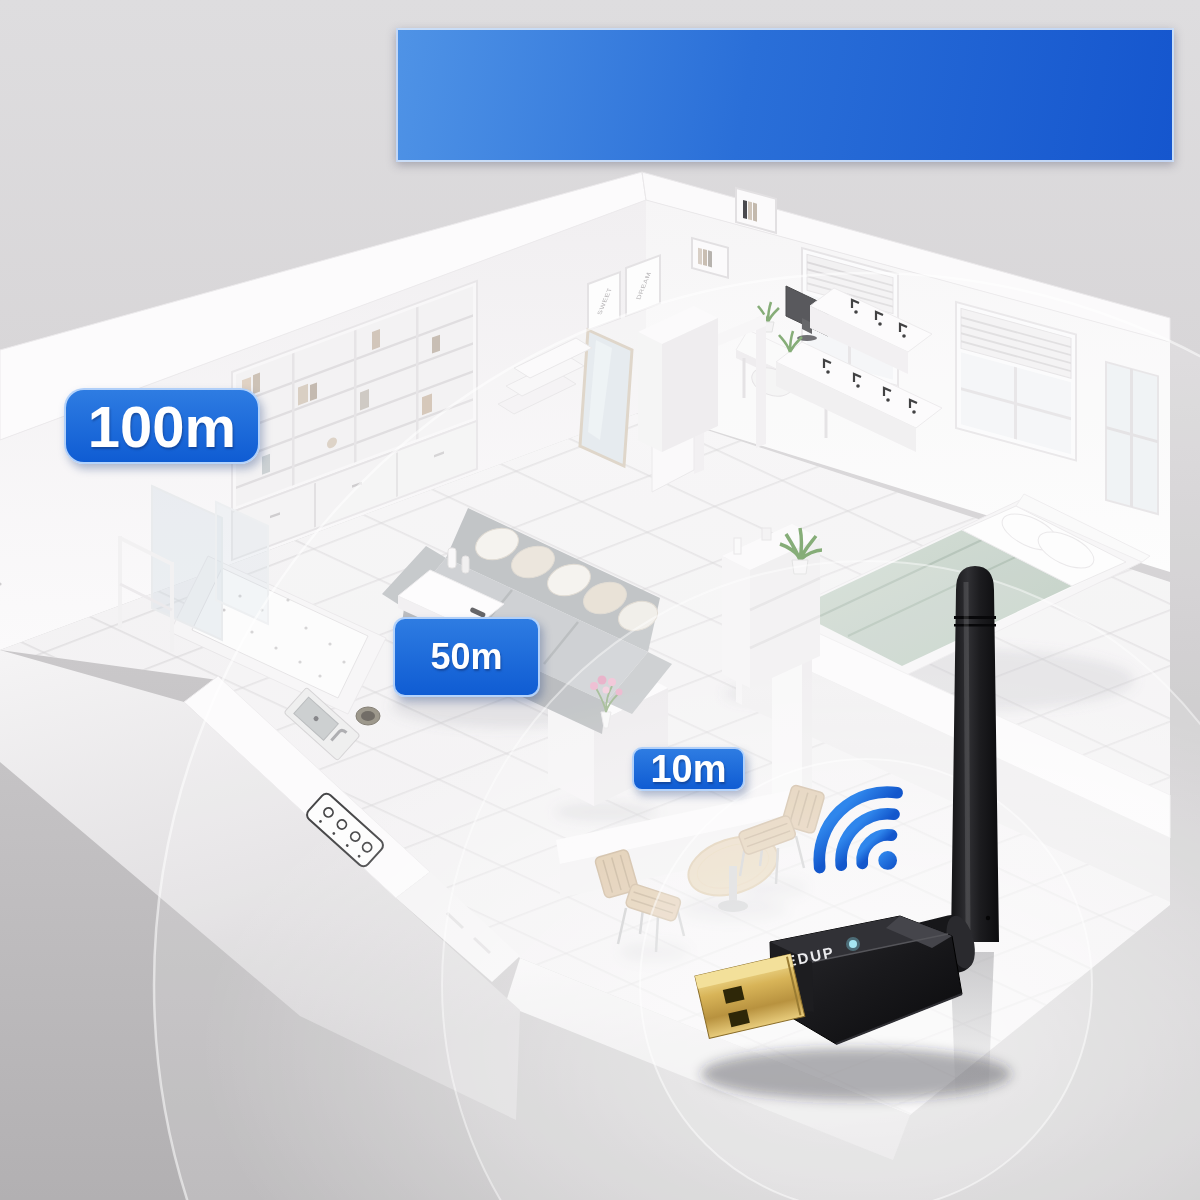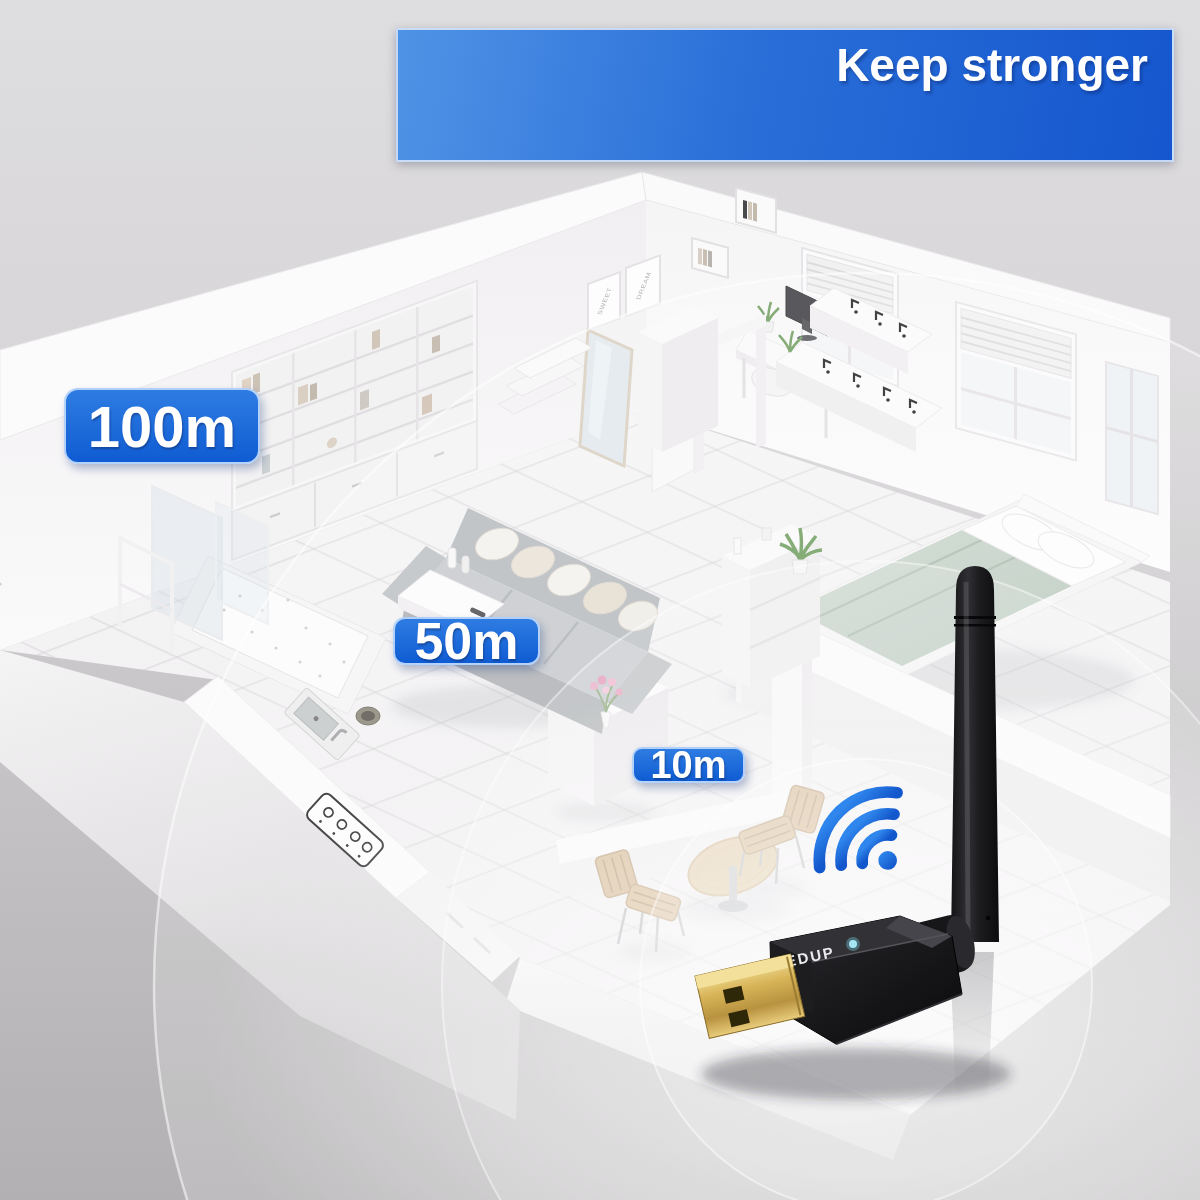--- a/index.html
+++ b/index.html
@@ -13,23 +13,23 @@
     box-shadow:0 3px 9px rgba(60,60,90,.35);
     color:#fff;font-weight:bold;font-size:46px;line-height:62px;
     text-align:right;padding:4px 24px 0 0;
     text-shadow:2px 3px 3px rgba(10,30,90,.35);}
   .lbl{position:absolute;display:flex;align-items:center;justify-content:center;
     color:#fff;font-weight:bold;
     background:linear-gradient(180deg,#2e7ce2 0%,#0f5cd3 100%);
     border:2px solid rgba(205,227,255,.85);box-sizing:border-box;
     box-shadow:3px 5px 9px rgba(40,70,130,.35);
     text-shadow:1px 2px 2px rgba(15,40,95,.45);}
-  .lbl-100m{left:64px;top:388px;width:196px;height:76px;border-radius:14px;font-size:58px;}
-  .lbl-50m{left:393px;top:617px;width:147px;height:48px;border-radius:12px;font-size:52px;}
-  .lbl-10m{left:632px;top:747px;width:113px;height:36px;border-radius:10px;font-size:38px;}
+  .lbl-100m{left:64px;top:388px;width:196px;height:76px;border-radius:20px;font-size:58px;}
+  .lbl-50m{left:393px;top:617px;width:147px;height:80px;border-radius:12px;font-size:36px;}
+  .lbl-10m{left:632px;top:747px;width:113px;height:44px;border-radius:10px;font-size:38px;}
   text{font-family:"Liberation Sans",sans-serif;}
 </style>
 </head>
 <body>
 
 <div class="stage">
 
 <svg width="1200" height="1200" viewBox="0 0 1200 1200">
   <defs>
     <linearGradient id="wallL" x1="0" y1="0" x2="0" y2="1">
@@ -477,21 +477,20 @@
       <rect x="702" y="962" width="98" height="64" fill="url(#goldG)" stroke="#8a6d2a" stroke-width="1"></rect>
       <rect x="702" y="962" width="98" height="13" fill="#f3e09a"></rect>
       <rect x="726" y="982" width="19" height="14" fill="#2e2708"></rect>
       <rect x="726" y="1006" width="19" height="14" fill="#2e2708"></rect>
       <path d="M 796 964 L 796 1024" stroke="#9a7c33" stroke-width="2"></path>
     </g>
   </g>
 </svg>
 
 <div class="banner">
-  <div>Keep stronger</div>
 </div>
 
 <div class="lbl lbl-100m">
   <span>100m</span>
 </div>
 <div class="lbl lbl-50m">
   <span>50m</span>
 </div>
 <div class="lbl lbl-10m">
   <span>10m</span>

